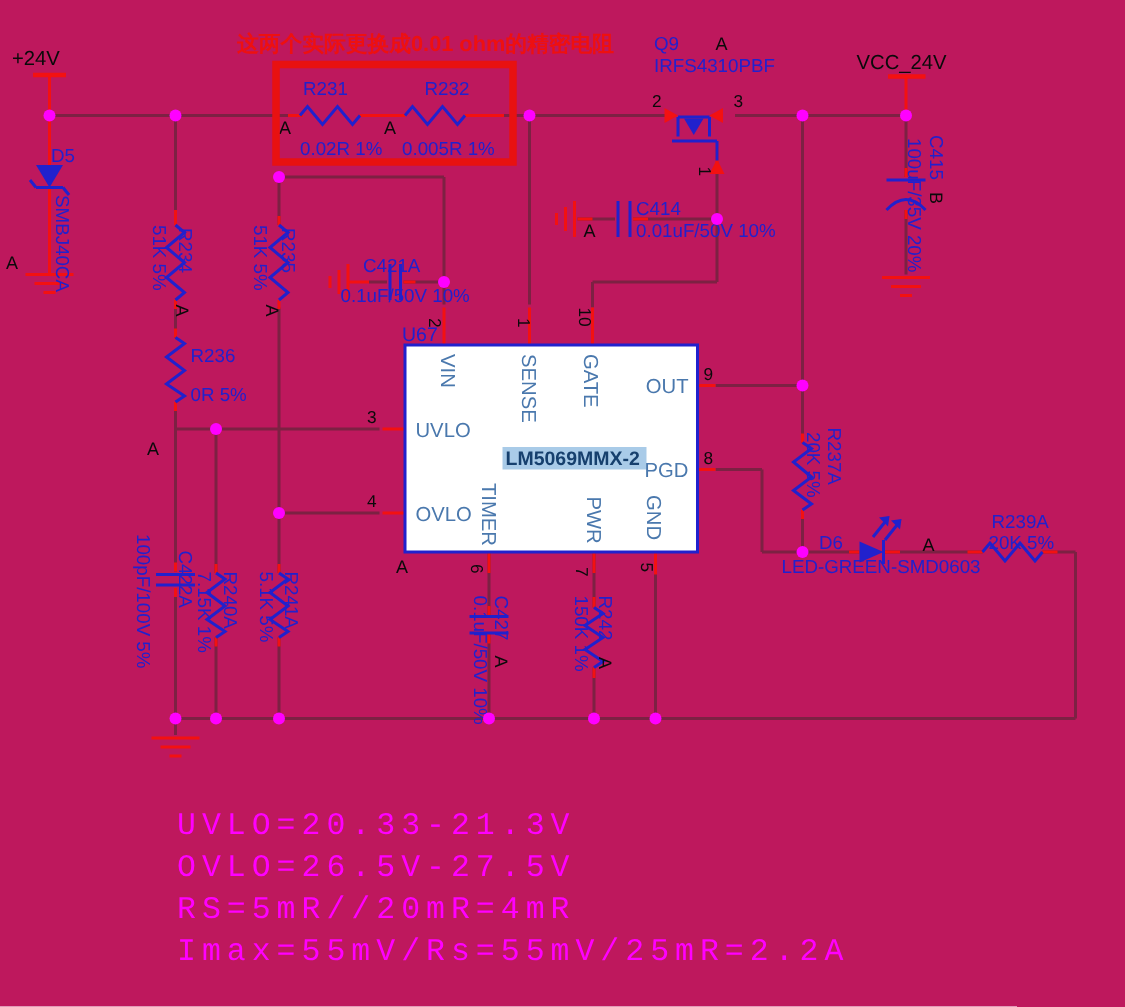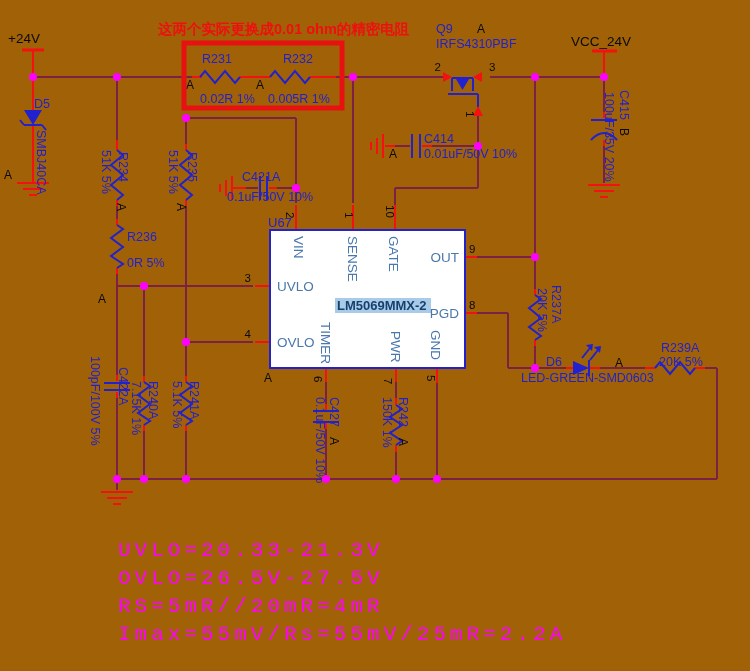--- a/index.html
+++ b/index.html
@@ -1,16 +1,16 @@
 <!DOCTYPE html>
 <html><head>
 <meta charset="utf-8">
 <style>
   html,body{margin:0;padding:0;background:#ffffff;}
-  #canvas{position:relative;width:750px;height:671px;background:#a16207;overflow:hidden;
+  #canvas{position:relative;width:750px;height:671px;background:#be185d;overflow:hidden;
           font-family:"Liberation Sans",sans-serif;}
   svg{position:absolute;left:0;top:0;}
   text{font-family:"Liberation Sans",sans-serif;}
   .t-name{fill:#2121cd;font-size:12.5px;}
   .t-blk{fill:#0a0a0a;font-size:12px;}
   .t-num{fill:#0a0a0a;font-size:11.5px;}
   .t-pin{fill:#4a78ad;font-size:13.5px;}
   .t-pwr{fill:#0a0a0a;font-size:13.5px;}
   .t-chip{fill:#16406e;font-size:13px;font-weight:bold;}
   .t-note{fill:#ff00ff;font-size:21px;font-family:"Liberation Mono",monospace;letter-spacing:4px;}

